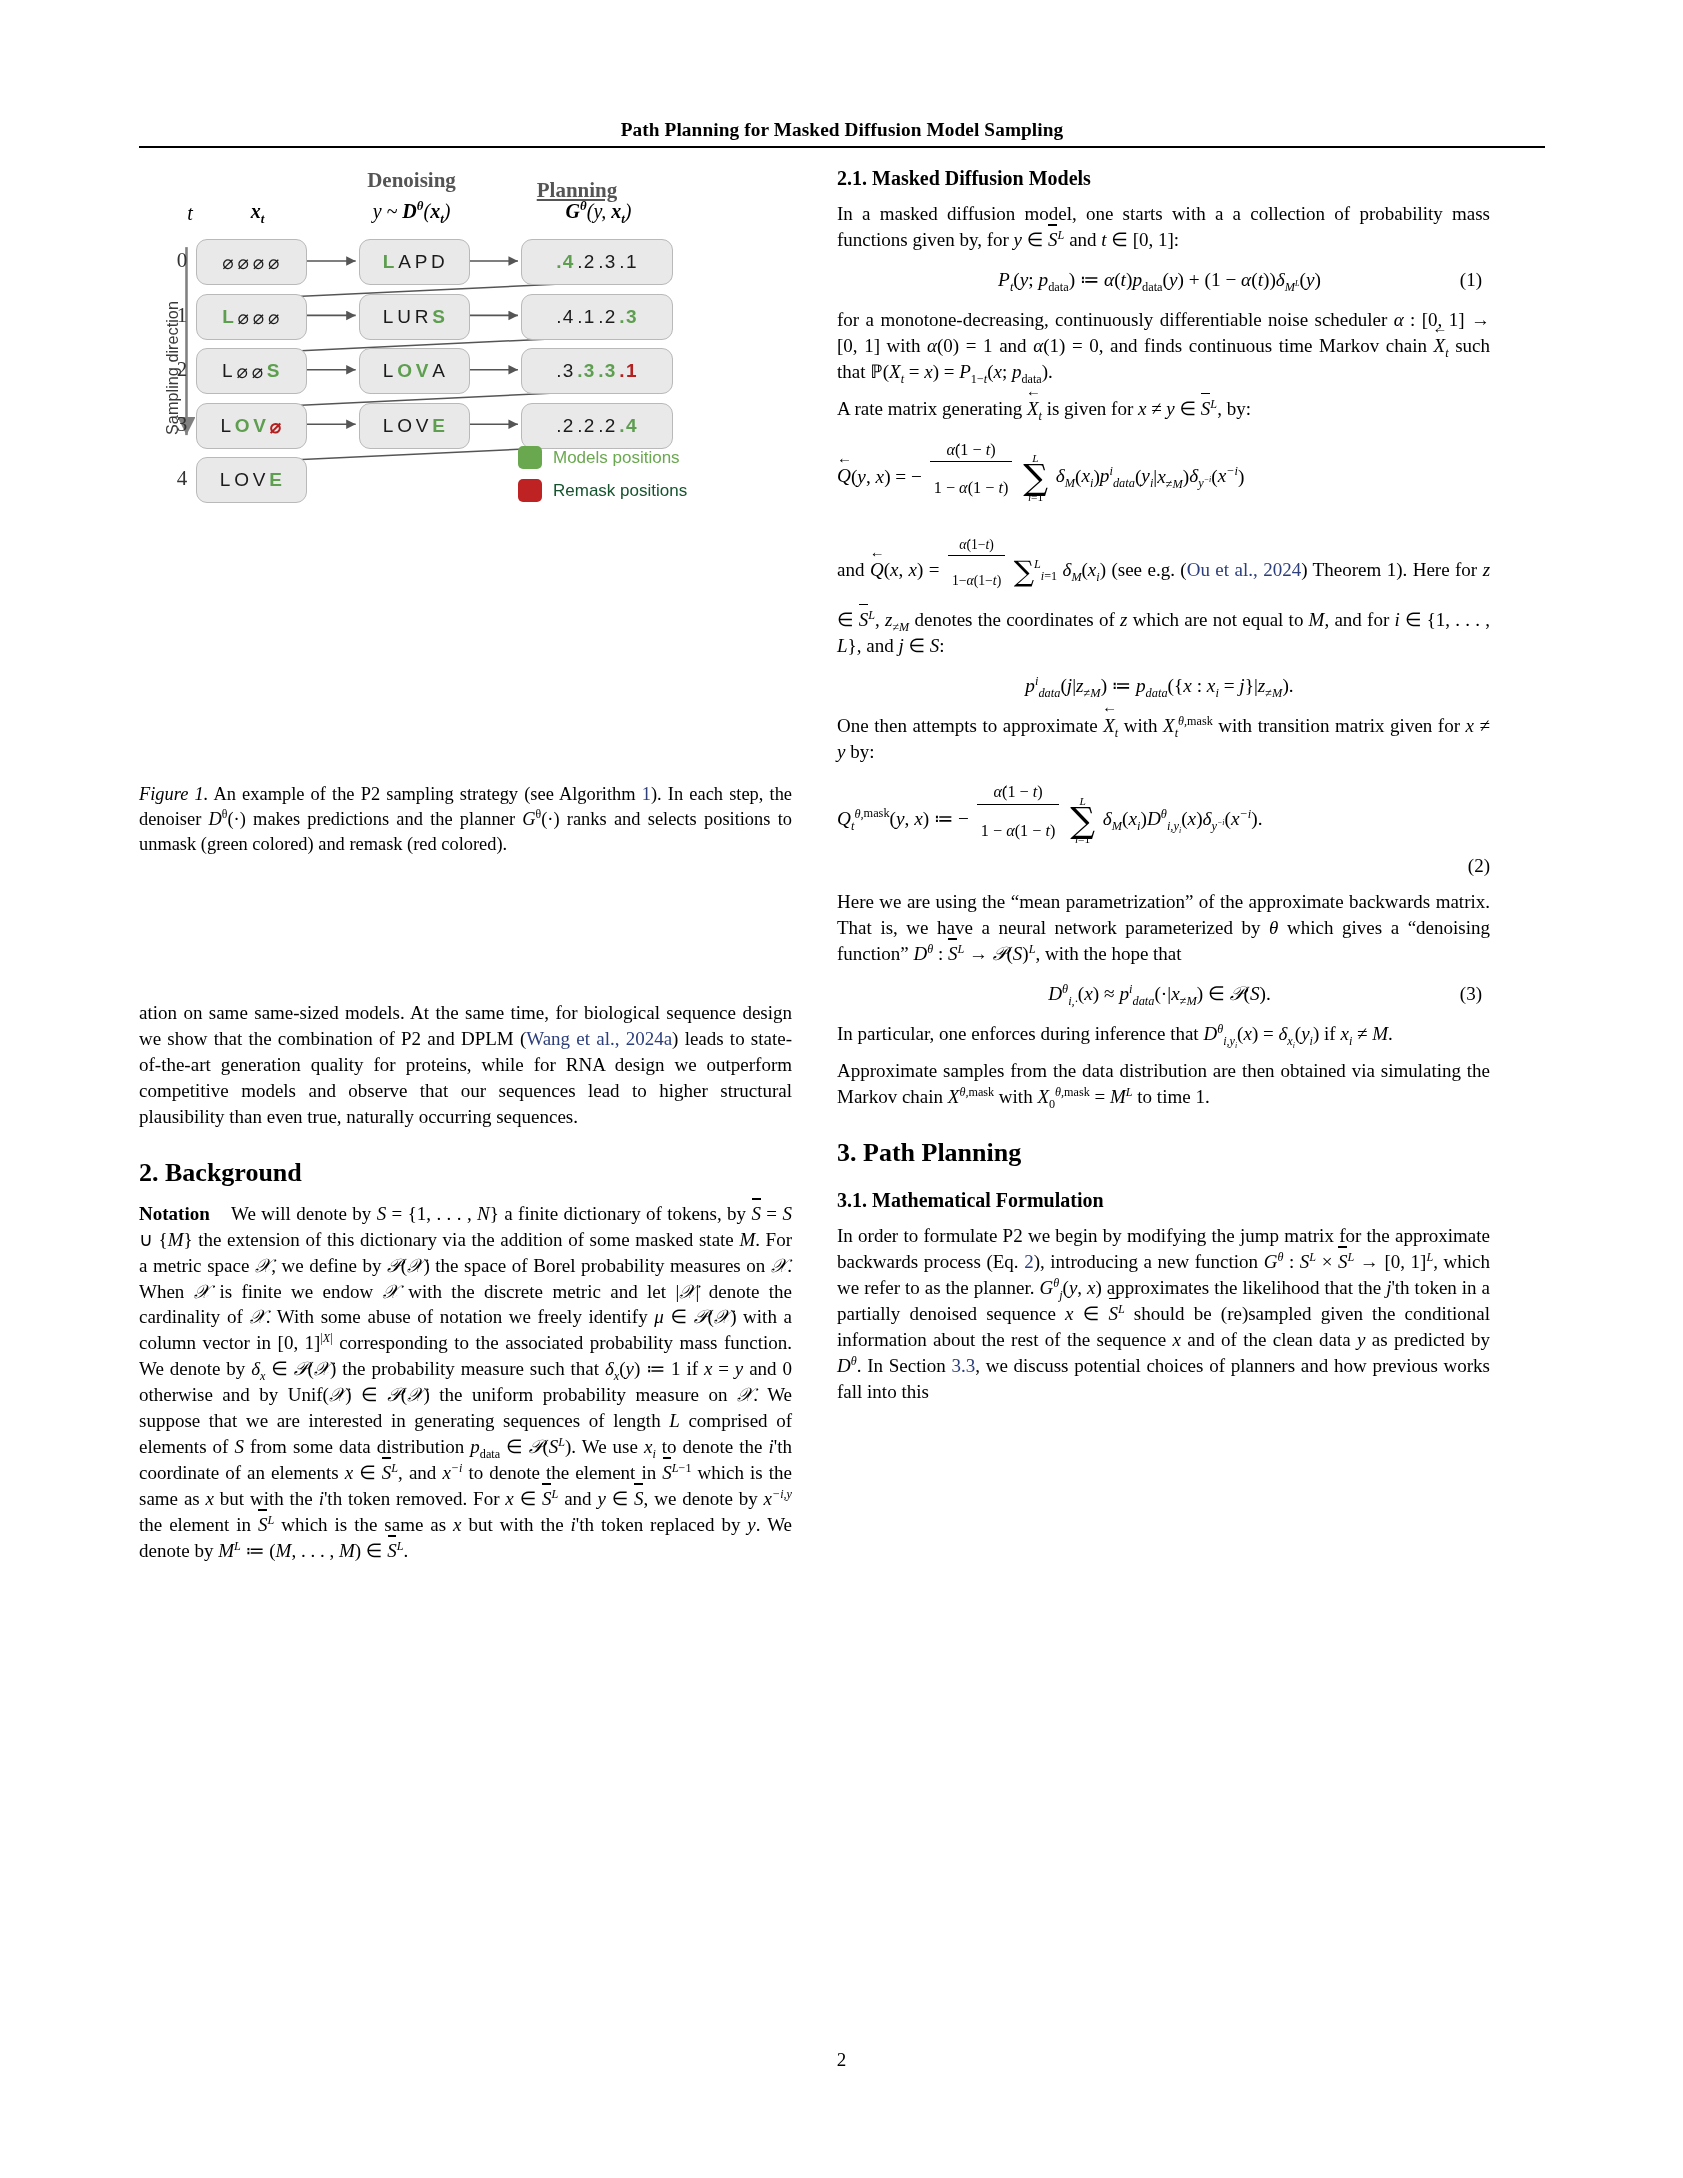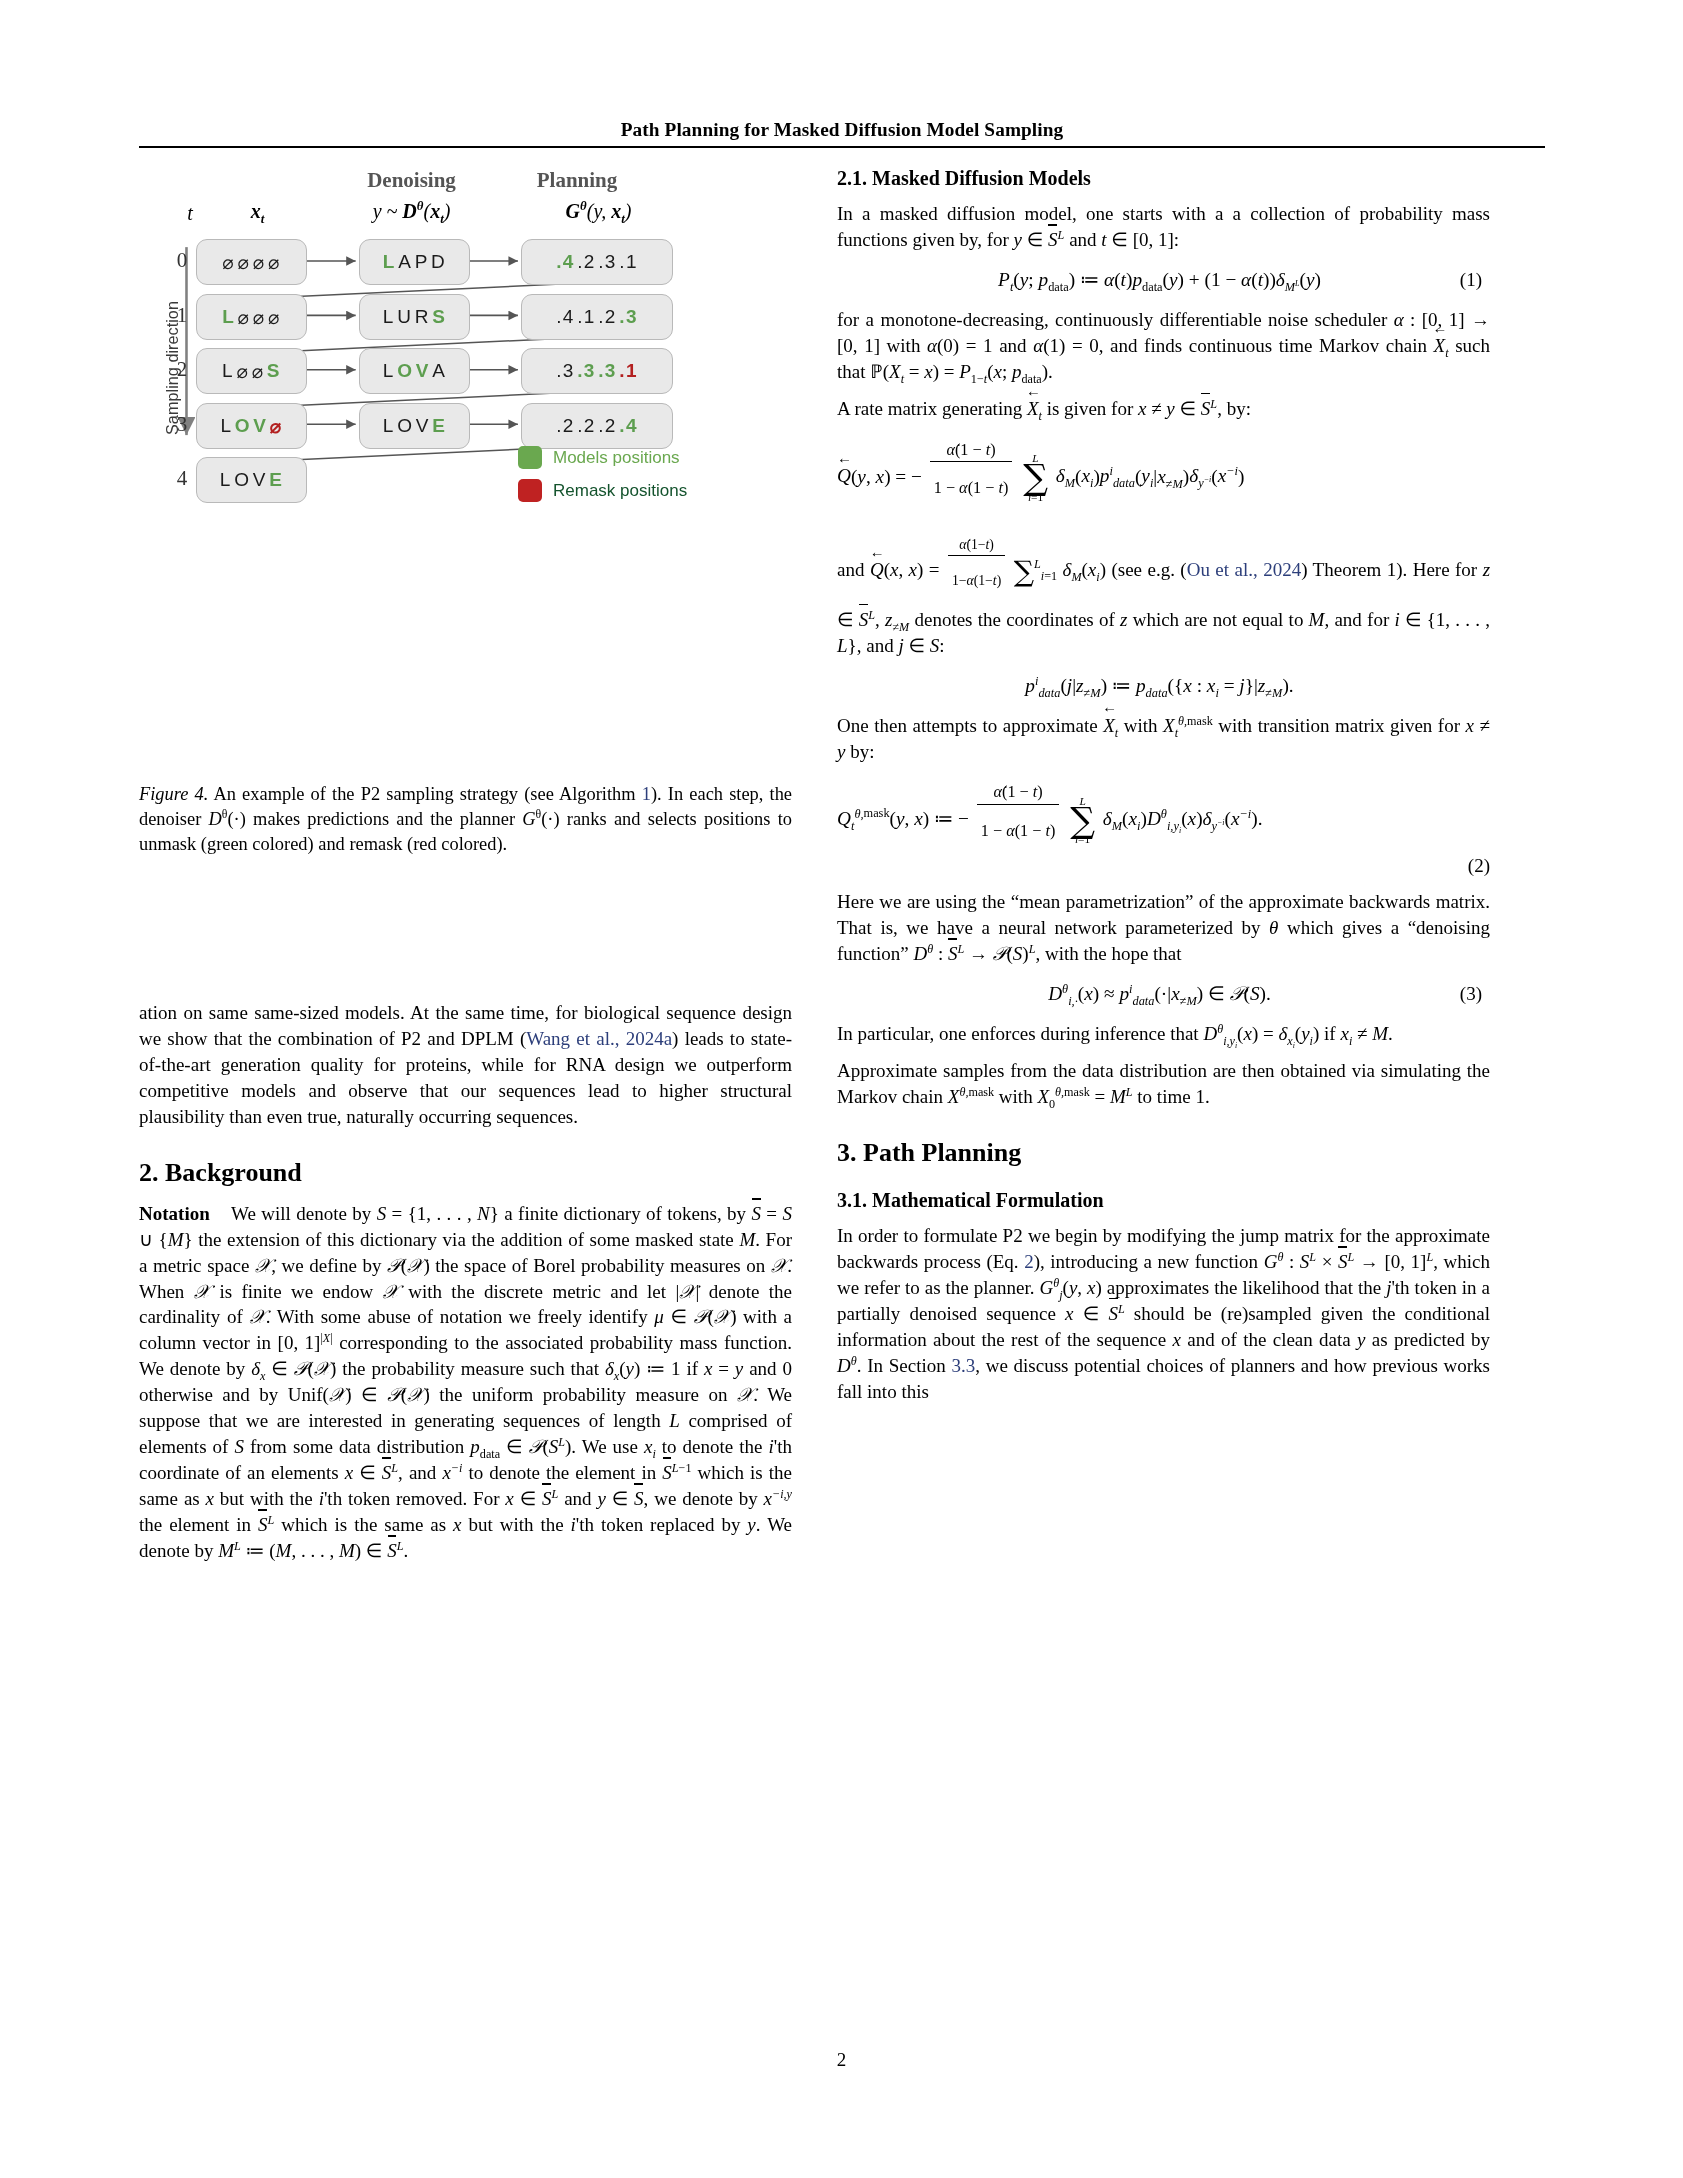--- a/index.html
+++ b/index.html
@@ -143,21 +143,21 @@
       <line x1="168" y1="261" x2="219" y2="261" stroke="#555" stroke-width="1.6" marker-end="url(#ah)"></line>
       <line x1="332" y1="261" x2="383" y2="261" stroke="#555" stroke-width="1.6" marker-end="url(#ah)"></line>
 
       <line x1="538" y1="114" x2="95" y2="135" stroke="#555" stroke-width="1.5" marker-end="url(#ah)"></line>
       <line x1="538" y1="169" x2="95" y2="190" stroke="#555" stroke-width="1.5" marker-end="url(#ah)"></line>
       <line x1="538" y1="224" x2="95" y2="245" stroke="#555" stroke-width="1.5" marker-end="url(#ah)"></line>
       <line x1="538" y1="279" x2="95" y2="300" stroke="#555" stroke-width="1.5" marker-end="url(#ah)"></line>
     </svg>
 
     <div class="fig-colhead" style="left:213px; top:2px; width:119px;">Denoising</div>
-    <div class="fig-colhead" style="left:381px; top:2px; width:114px;">Planning</div>
+    <div class="fig-colhead" style="left:381px; top:12px; width:114px;text-decoration:underline;">Planning</div>
 
     <div class="fig-subhead" style="left:36px; top:36px; width:30px;">t</div>
     <div class="fig-subhead" style="left:59px; top:34px; width:119px;">
       <b><i>x</i><sub><i>t</i></sub></b>
     </div>
     <div class="fig-subhead" style="left:203px; top:34px; width:139px;">
       <i>y</i> ~ <b><i>D</i><sup>θ</sup></b>(<b><i>x</i><sub><i>t</i></sub></b>)
     </div>
     <div class="fig-subhead" style="left:390px; top:34px; width:139px;">
       <b><i>G</i><sup>θ</sup></b>(<i>y</i>, <b><i>x</i><sub><i>t</i></sub></b>)
@@ -251,21 +251,21 @@
         </div>
       </div>
 
     <div class="legend-sw" style="left:379px; top:280px; background:#6aa84f;"></div>
     <div class="legend-tx" style="left:414px; top:282px; color:#6aa84f;">Models positions</div>
     <div class="legend-sw" style="left:379px; top:313px; background:#bf2222;"></div>
     <div class="legend-tx" style="left:414px; top:315px; color:#14532d;">Remask positions</div>
   </div>
 
   <div class="caption">
-    <span class="ital">Figure 4.</span><span> An example of the P2 sampling strategy (see Algorithm </span><span class="cite">1</span><span>). In each step, the denoiser </span><span><i>D</i><sup>θ</sup>(·)</span><span> makes predictions and the planner </span><span><i>G</i><sup>θ</sup>(·)</span><span> ranks and selects positions to unmask (green colored) and remask (red colored).</span>
+    <span class="ital">Figure 1.</span><span> An example of the P2 sampling strategy (see Algorithm </span><span class="cite">1</span><span>). In each step, the denoiser </span><span><i>D</i><sup>θ</sup>(·)</span><span> makes predictions and the planner </span><span><i>G</i><sup>θ</sup>(·)</span><span> ranks and selects positions to unmask (green colored) and remask (red colored).</span>
   </div>
 
   <div class="col col-left" style="top:1000px;">
     <p class="noindent"><span>ation on same same-sized models. At the same time, for biological sequence design we show that the combination of P2 and DPLM (</span><span class="cite">Wang et al., 2024a</span><span>) leads to state-of-the-art generation quality for proteins, while for RNA design we outperform competitive models and observe that our sequences lead to higher structural plausibility than even true, naturally occurring sequences.</span></p>
 
     <div class="h2">2. Background</div>
 
     <p class="noindent"><span class="runin">Notation</span>&nbsp;&nbsp;&nbsp;
       We will denote by <i>S</i> = {1, . . . , <i>N</i>} a finite dictionary of tokens, by
       <span class="ovl"><span class="bar"></span><i>S</i></span> = <i>S</i> ∪ {<i>M</i>} the extension of this

